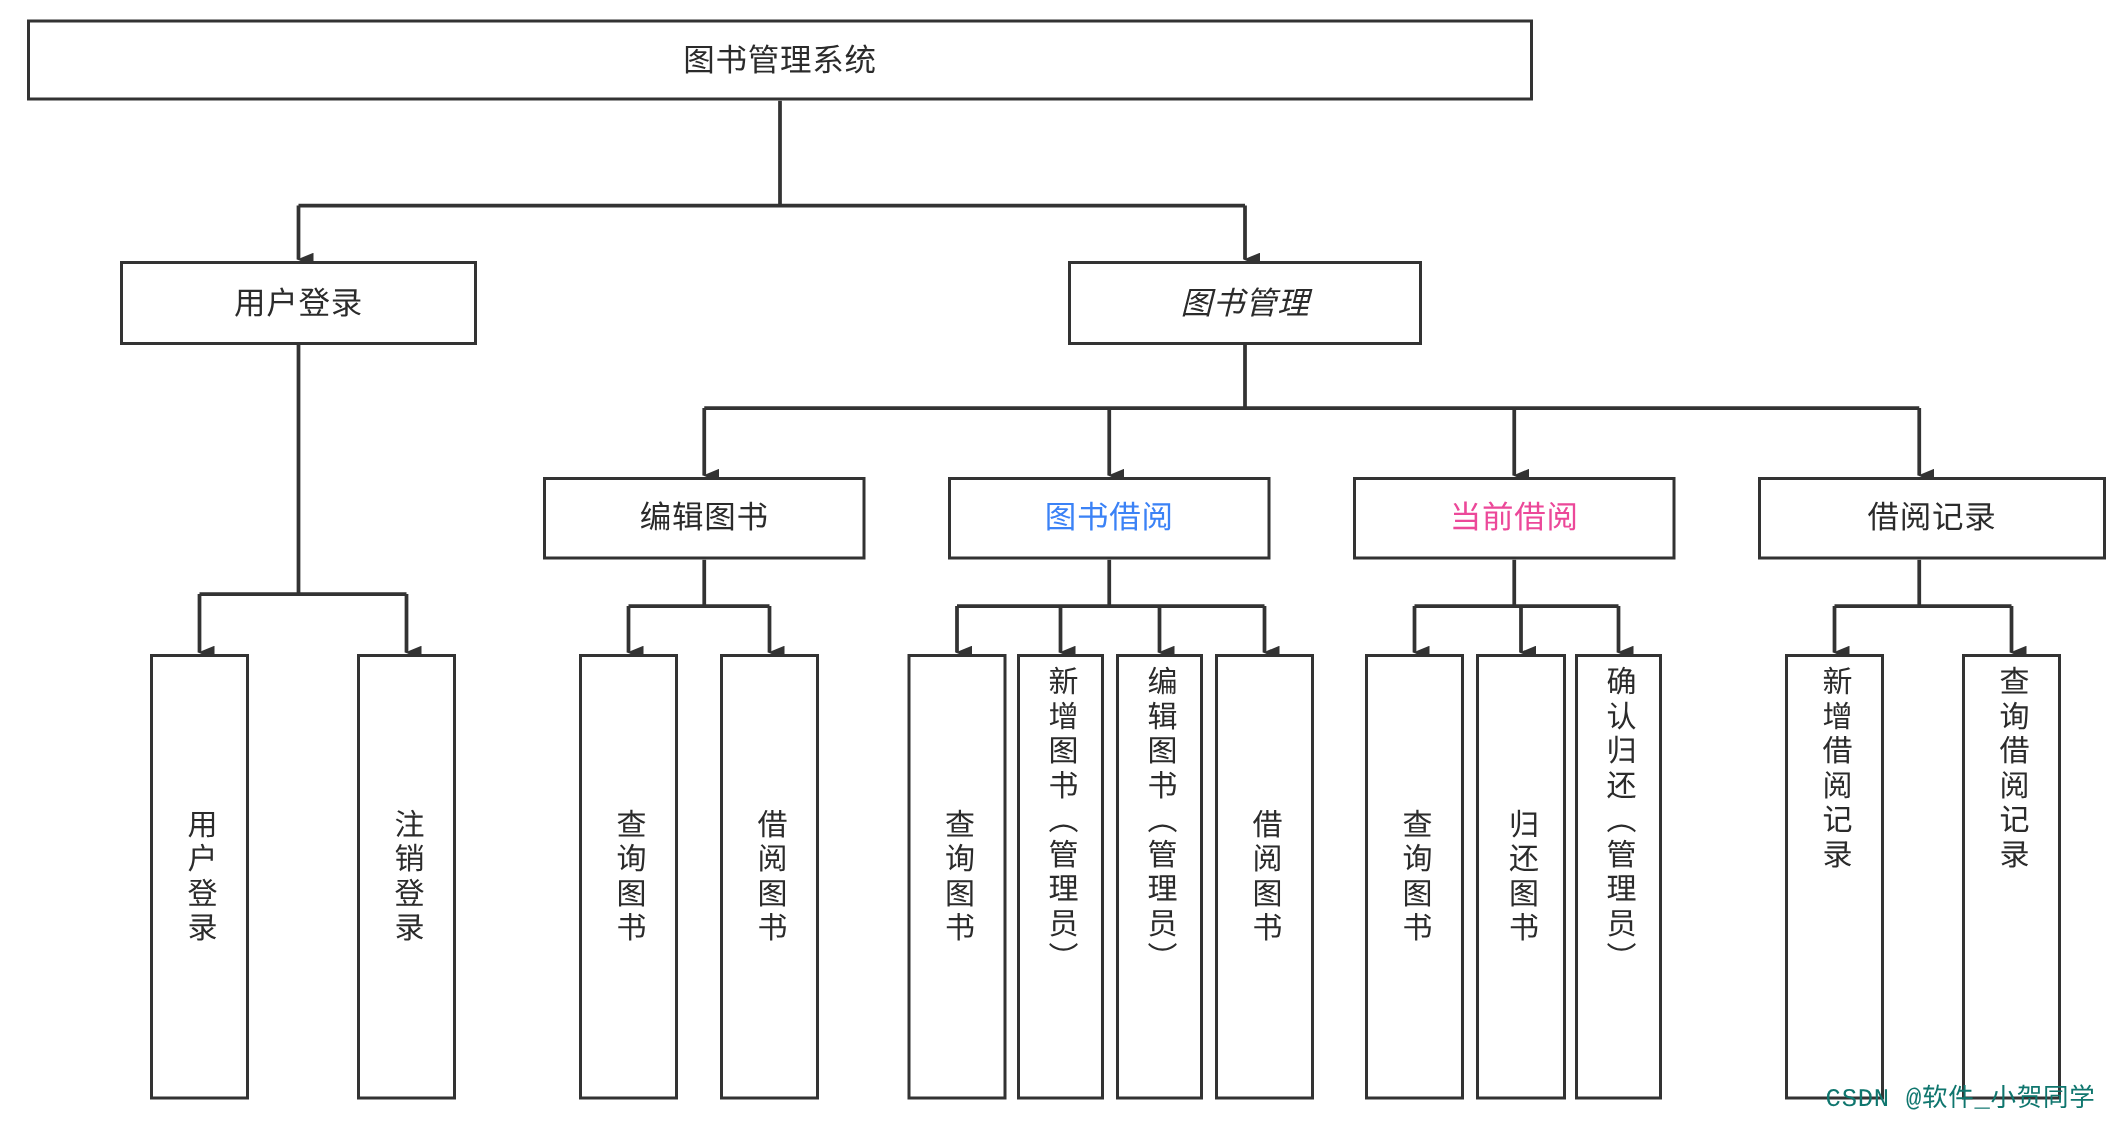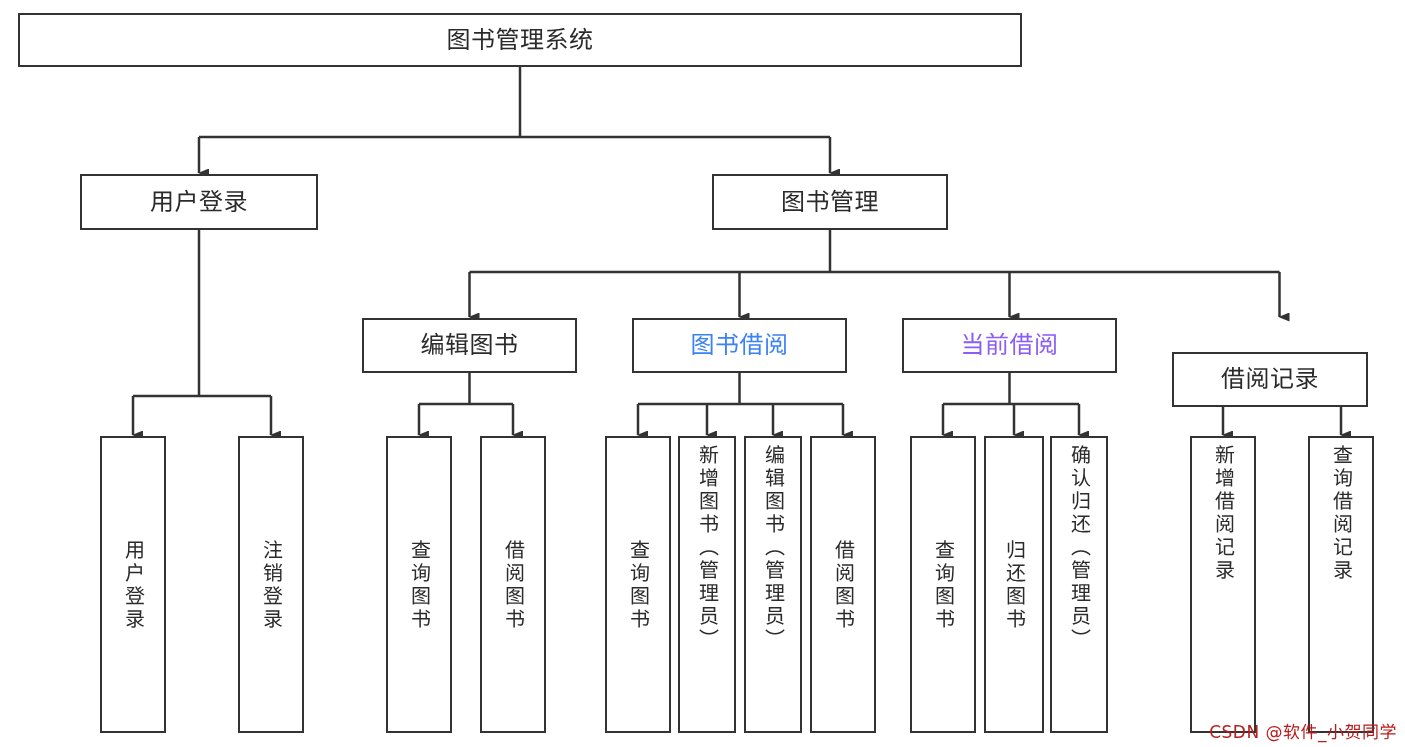--- a/index.html
+++ b/index.html
@@ -38,21 +38,21 @@
   }
   .node-label {
     display: block;
     text-align: center;
     line-height: 1.18;
     color: #2b2b2b;
     white-space: pre-line;
   }
   
   .node.horiz .node-label {
-    font-size: 24px;
+    font-size: 21px;
     letter-spacing: 0.5px;
     text-align: center;
   }
   
   .node.vert {
     align-items: flex-start;
     justify-content: center;
     padding-top: 6px;
   }
   .node.vert .node-label {
@@ -65,24 +65,25 @@
   }
   .node.vert.centered {
     align-items: center;
     padding-top: 0;
   }
   .watermark {
     position: absolute;
     right: 8px;
     bottom: 4px;
     font-size: 17px;
-    color: #b91c1c;
+    color: #0f766e;
     letter-spacing: 0.5px;
     white-space: nowrap;
     user-select: none;
+    font-family: Liberation Mono, monospace;
   }
 </style>
 </head>
 <body>
 
 <div id="diagram-root">
 
   <svg id="edge-layer" viewBox="0 0 1405 747" width="1405" height="747" xmlns="http://www.w3.org/2000/svg">
     <defs>
       <marker id="arrowhead" markerWidth="9" markerHeight="11" refX="4.5" refY="10" orient="auto" markerUnits="userSpaceOnUse">
@@ -126,33 +127,33 @@
       </g>
   </svg>
 
   <div id="node-layer">
       <div class="node horiz" id="node-root" style="left: 18px; top: 13px; width: 1004px; height: 54px; border-color: rgb(51, 51, 51);">
         <span class="node-label" style="color: rgb(43, 43, 43);">图书管理系统</span>
       </div>
       <div class="node horiz" id="node-user-login" style="left: 80px; top: 174px; width: 238px; height: 56px; border-color: rgb(51, 51, 51);">
         <span class="node-label" style="color: rgb(43, 43, 43);">用户登录</span>
       </div>
-      <div class="node horiz" id="node-book-manage" style="left: 712px; top: 174px; width: 236px; height: 56px; border-color: rgb(51, 51, 51);">
+      <div class="node horiz" id="node-book-manage" style="left: 712px; top: 174px; width: 236px; height: 56px; border-color: rgb(51, 51, 51); font-style: italic;">
         <span class="node-label" style="color: rgb(43, 43, 43);">图书管理</span>
       </div>
       <div class="node horiz" id="node-new-book-rec" style="left: 362px; top: 318px; width: 215px; height: 55px; border-color: rgb(51, 51, 51);">
         <span class="node-label" style="color: rgb(43, 43, 43);">编辑图书</span>
       </div>
       <div class="node horiz" id="node-book-borrow" style="left: 632px; top: 318px; width: 215px; height: 55px; border-color: rgb(51, 51, 51);">
         <span class="node-label" style="color: #3b82f6;">图书借阅</span>
       </div>
       <div class="node horiz" id="node-current-borrow" style="left: 902px; top: 318px; width: 215px; height: 55px; border-color: rgb(51, 51, 51);">
-        <span class="node-label" style="color: #8b5cf6;">当前借阅</span>
+        <span class="node-label" style="color: #ec4899;">当前借阅</span>
       </div>
-      <div class="node horiz" id="node-borrow-record" style="left: 1172px; top: 318px; width: 196px; height: 55px; border-color: rgb(51, 51, 51); margin-top: 34px;">
+      <div class="node horiz" id="node-borrow-record" style="left: 1172px; top: 318px; width: 232px; height: 55px; border-color: rgb(51, 51, 51);">
         <span class="node-label" style="color: rgb(43, 43, 43);">借阅记录</span>
       </div>
       <div class="node vert centered" id="node-leaf-user-login" style="left: 100px; top: 436px; width: 66px; height: 297px; border-color: rgb(51, 51, 51);">
         <span class="node-label" style="color: rgb(43, 43, 43);">用户登录</span>
       </div>
       <div class="node vert centered" id="node-leaf-logout" style="left: 238px; top: 436px; width: 66px; height: 297px; border-color: rgb(51, 51, 51);">
         <span class="node-label" style="color: rgb(43, 43, 43);">注销登录</span>
       </div>
       <div class="node vert centered" id="node-leaf-query-1" style="left: 386px; top: 436px; width: 66px; height: 297px; border-color: rgb(51, 51, 51);">
         <span class="node-label" style="color: rgb(43, 43, 43);">查询图书</span>

